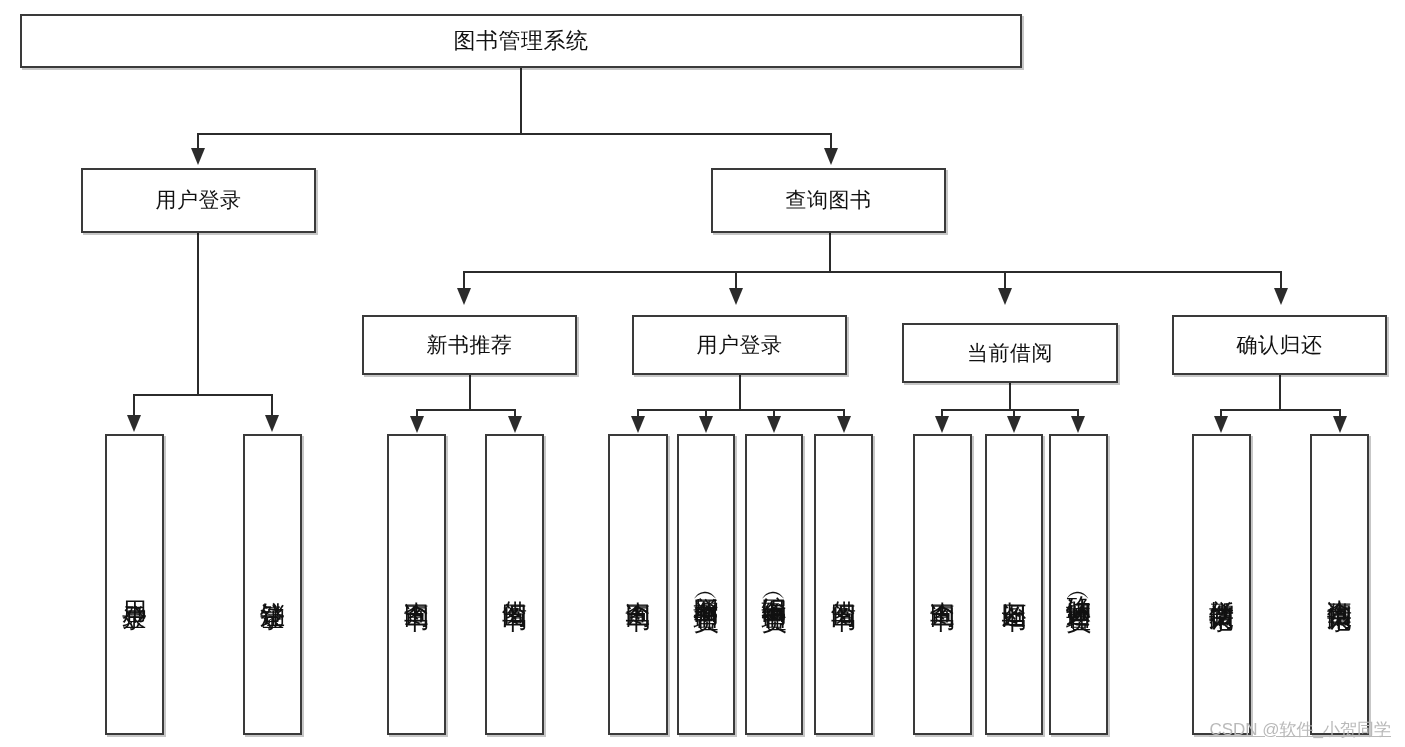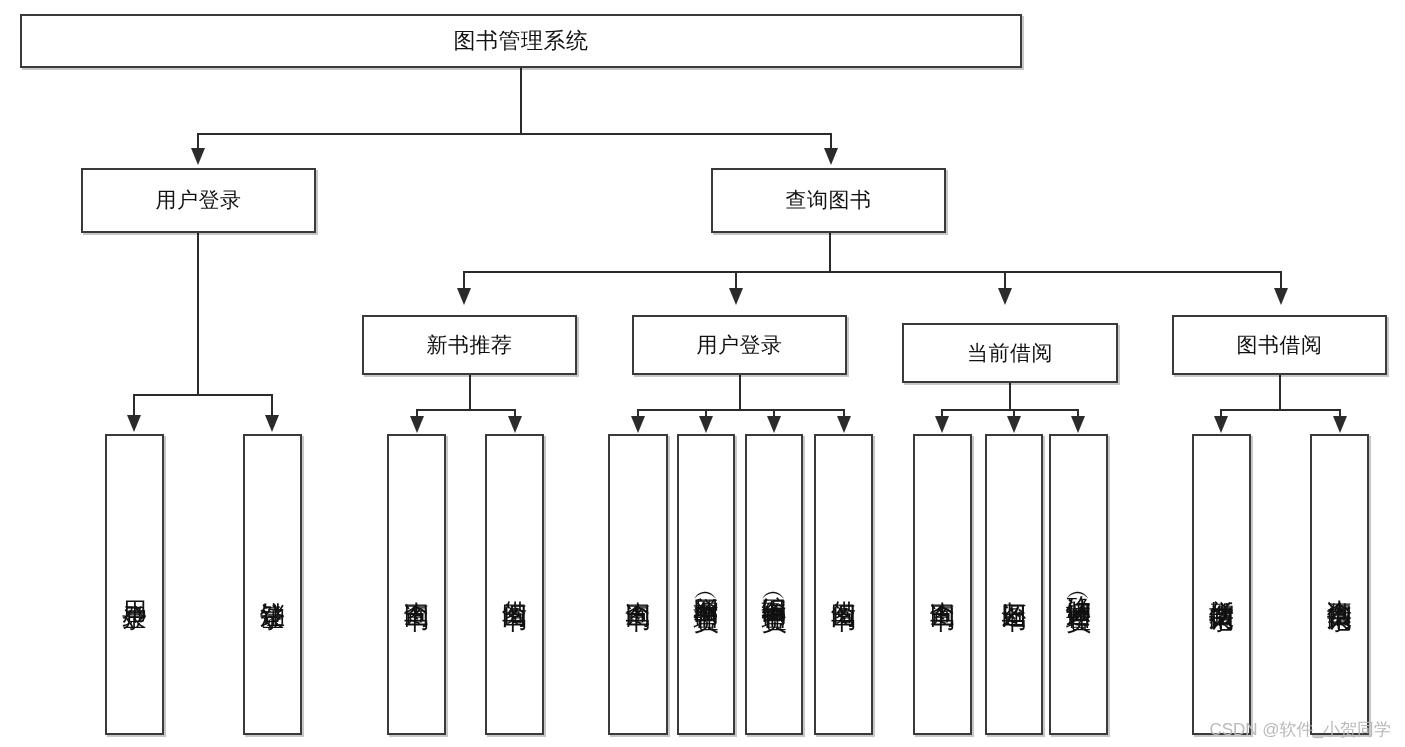--- a/index.html
+++ b/index.html
@@ -79,20 +79,21 @@
 
   
   #watermark {
     position: absolute;
     right: 14px;
     bottom: 6px;
     font-size: 17px;
     color: #b9b9b9;
     white-space: nowrap;
     font-family: "Liberation Sans", "DejaVu Sans", sans-serif;
+    text-decoration: underline;
   }
 </style>
 </head>
 <body>
 
 <div id="canvas">
 
   <div class="ln v" style="left:520px; top:68px; height:65px;"></div>
   <div class="ln h" style="left:197px; top:133px; width:635px;"></div>
   <div class="ln v" style="left:197px; top:133px; height:18px;"></div>
@@ -170,21 +171,21 @@
 
   <div class="node horiz" style="left:632px; top:315px; width:215px; height:60px;">
     <span class="lbl">用户登录</span>
   </div>
 
   <div class="node horiz" style="left:902px; top:315px; width:216px; height:60px;margin-top:8px;">
     <span class="lbl">当前借阅</span>
   </div>
 
   <div class="node horiz" style="left:1172px; top:315px; width:215px; height:60px;">
-    <span class="lbl">图书借阅</span>
+    <span class="lbl">确认归还</span>
   </div>
 
   <div class="node vert" style="left:105px; top:434px; width:59px; height:301px;">
     <span class="lbl">用户登录</span>
   </div>
 
   <div class="node vert" style="left:243px; top:434px; width:59px; height:301px;">
     <span class="lbl">注销登录</span>
   </div>
 

